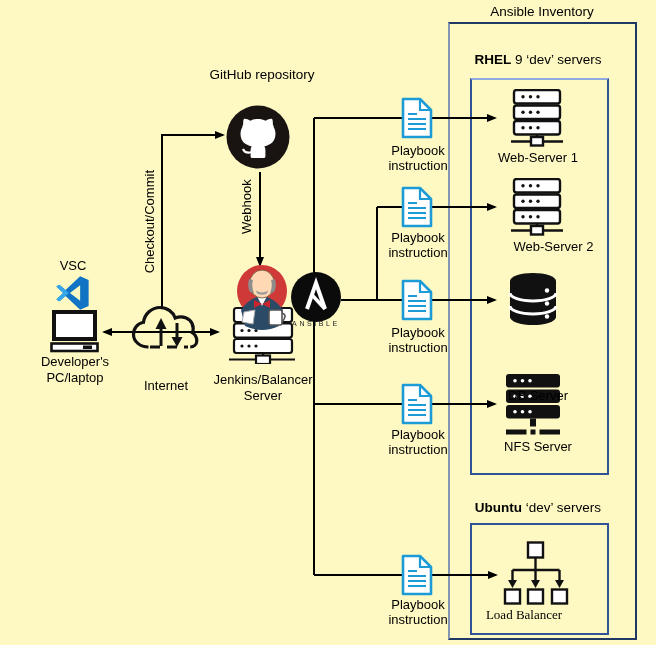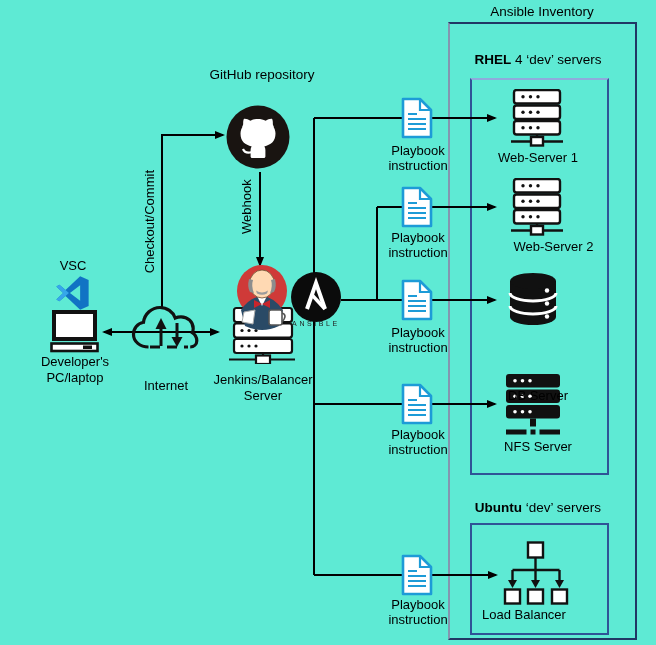--- a/index.html
+++ b/index.html
@@ -1,16 +1,16 @@
 <!DOCTYPE html>
 <html><head>
 <meta charset="utf-8">
 <style>
   html,body{margin:0;padding:0;background:#fff;}
-  #canvas{position:relative;width:656px;height:645px;background:#5eead4;overflow:hidden;
+  #canvas{position:relative;width:656px;height:645px;background:#fef9c3;overflow:hidden;
           font-family:"Liberation Sans",sans-serif;color:#000;}
   .lbl{position:absolute;font:13px/1.18 "Liberation Sans",sans-serif;text-align:center;color:#000;}
   .lbl.sm{font-size:10.5px;}
   .lbl.ttl{font-size:13.5px;}
   .rot{transform:rotate(-90deg);transform-origin:center center;white-space:nowrap;}
   .box{position:absolute;background:transparent;}
   #outer-box{left:448px;top:22px;width:185px;height:614px;border:2px solid #203864;border-left-color:#8496b0;}
   #rhel-box{left:470px;top:78px;width:135px;height:393px;border:2px solid #2f5496;border-top-color:#8faadc;}
   #ubuntu-box{left:470px;top:523px;width:135px;height:108px;border:2px solid #2f5496;}
   #wires{position:absolute;left:0;top:0;z-index:1;}
@@ -43,21 +43,21 @@
       <line x1="314" y1="118" x2="495" y2="118" marker-end="url(#arr)"></line>
       <line x1="377" y1="300" x2="377" y2="207"></line>
       <line x1="377" y1="207" x2="495" y2="207" marker-end="url(#arr)"></line>
       <line x1="341" y1="300" x2="495" y2="300" marker-end="url(#arr)"></line>
       <line x1="314" y1="404" x2="495" y2="404" marker-end="url(#arr)"></line>
       <line x1="314" y1="575" x2="496" y2="575" marker-end="url(#arr)"></line>
     </g>
   </svg>
 
   <div class="lbl ttl" style="left:448px;top:4px;width:188px;">Ansible Inventory</div>
-  <div class="lbl ttl" style="left:470px;top:52px;width:136px;"><b>RHEL</b><span> 4 ‘dev’ servers</span></div>
+  <div class="lbl ttl" style="left:470px;top:52px;width:136px;"><b>RHEL</b><span> 9 ‘dev’ servers</span></div>
   <div class="lbl ttl" style="left:470px;top:500px;width:136px;"><b>Ubuntu</b><span> ‘dev’ servers</span></div>
 
   <div class="lbl ttl" style="left:158px;top:67px;width:208px;">GitHub repository</div>
   <div class="icon" style="left:226px;top:105px;">
     <svg width="64" height="64" viewBox="0 0 64 64">
       <circle cx="32" cy="32" r="31.5" fill="#191411"></circle>
       <polygon points="20,14 25,19 16,22" fill="#fff"></polygon>
       <polygon points="44,14 39,19 48,22" fill="#fff"></polygon>
       <path fill="#fff" d="M32 14c-2.8 0-5.4.6-7.6 1.8-2.2-1.5-5-2.4-6.6-1.9-.8 2-.8 4.6-.3 6.5-1.9 2.2-3 5-3 8.2 0 7.9 4.8 11.5 11.2 12.8-.7.9-1.1 2.1-1.1 3.6v6.5c0 .8.7 1.5 1.5 1.5h11.8c.8 0 1.5-.7 1.5-1.5v-6.5c0-1.5-.4-2.7-1.1-3.6 6.4-1.3 11.2-4.9 11.2-12.8 0-3.2-1.1-6-3-8.2.5-1.9.5-4.5-.3-6.5-1.6-.5-4.4.4-6.6 1.9-2.2-1.2-4.8-1.8-7.6-1.8z"></path>
       <path d="M26 47q-7 2-9-3" stroke="#fff" stroke-width="2.2" fill="none"></path>
@@ -303,15 +303,15 @@
         <polygon points="29,39 38,39 33.5,47"></polygon>
         <polygon points="53,39 62,39 57.5,47"></polygon>
       </g>
       <g fill="#fff" stroke="#111" stroke-width="2.4">
         <rect x="3" y="48.5" width="15" height="14"></rect>
         <rect x="26" y="48.5" width="15" height="14"></rect>
         <rect x="50" y="48.5" width="15" height="14"></rect>
       </g>
     </svg>
   </div>
-  <div class="lbl" style="left:470px;top:607px;width:108px;">Load Balancer</div>
+  <div class="lbl" style="left:470px;top:607px;width:108px;font-family:Liberation Serif, serif;">Load Balancer</div>
 
 </div>
 
 </body></html>

